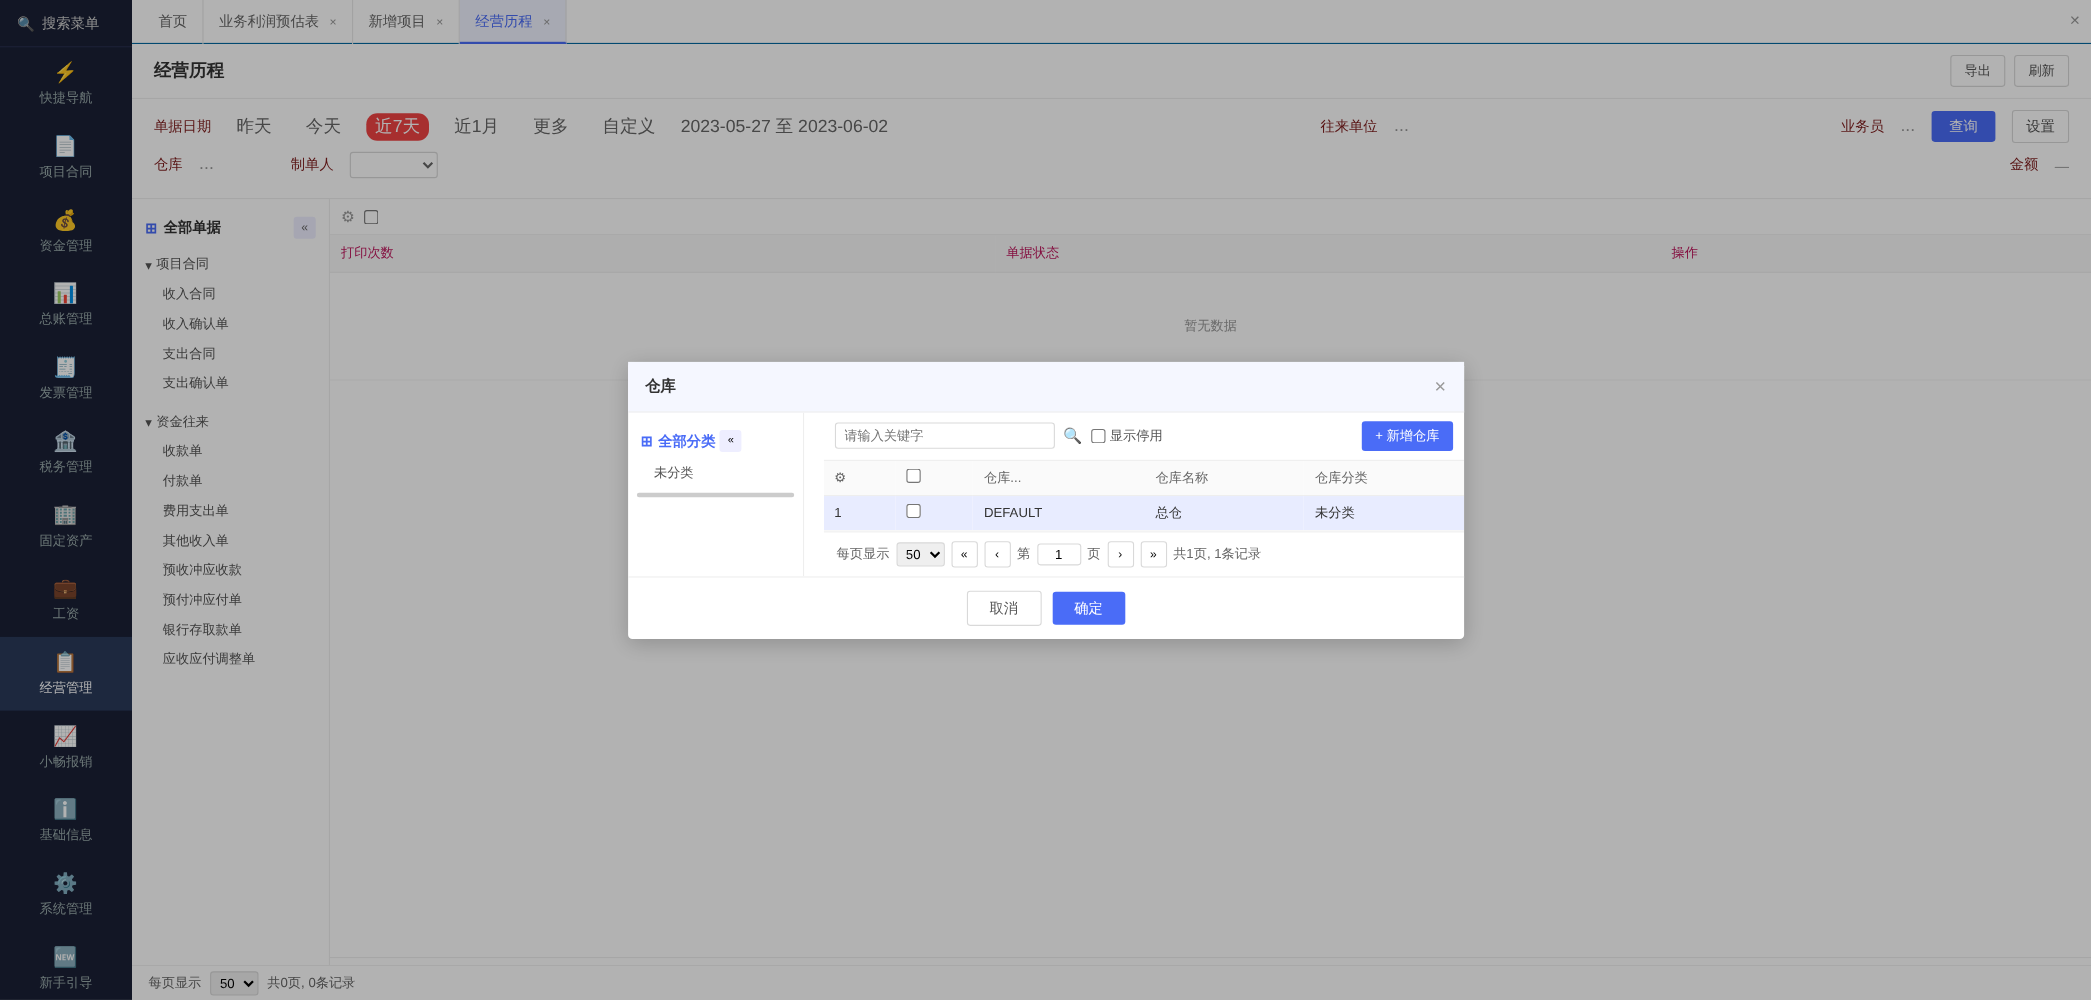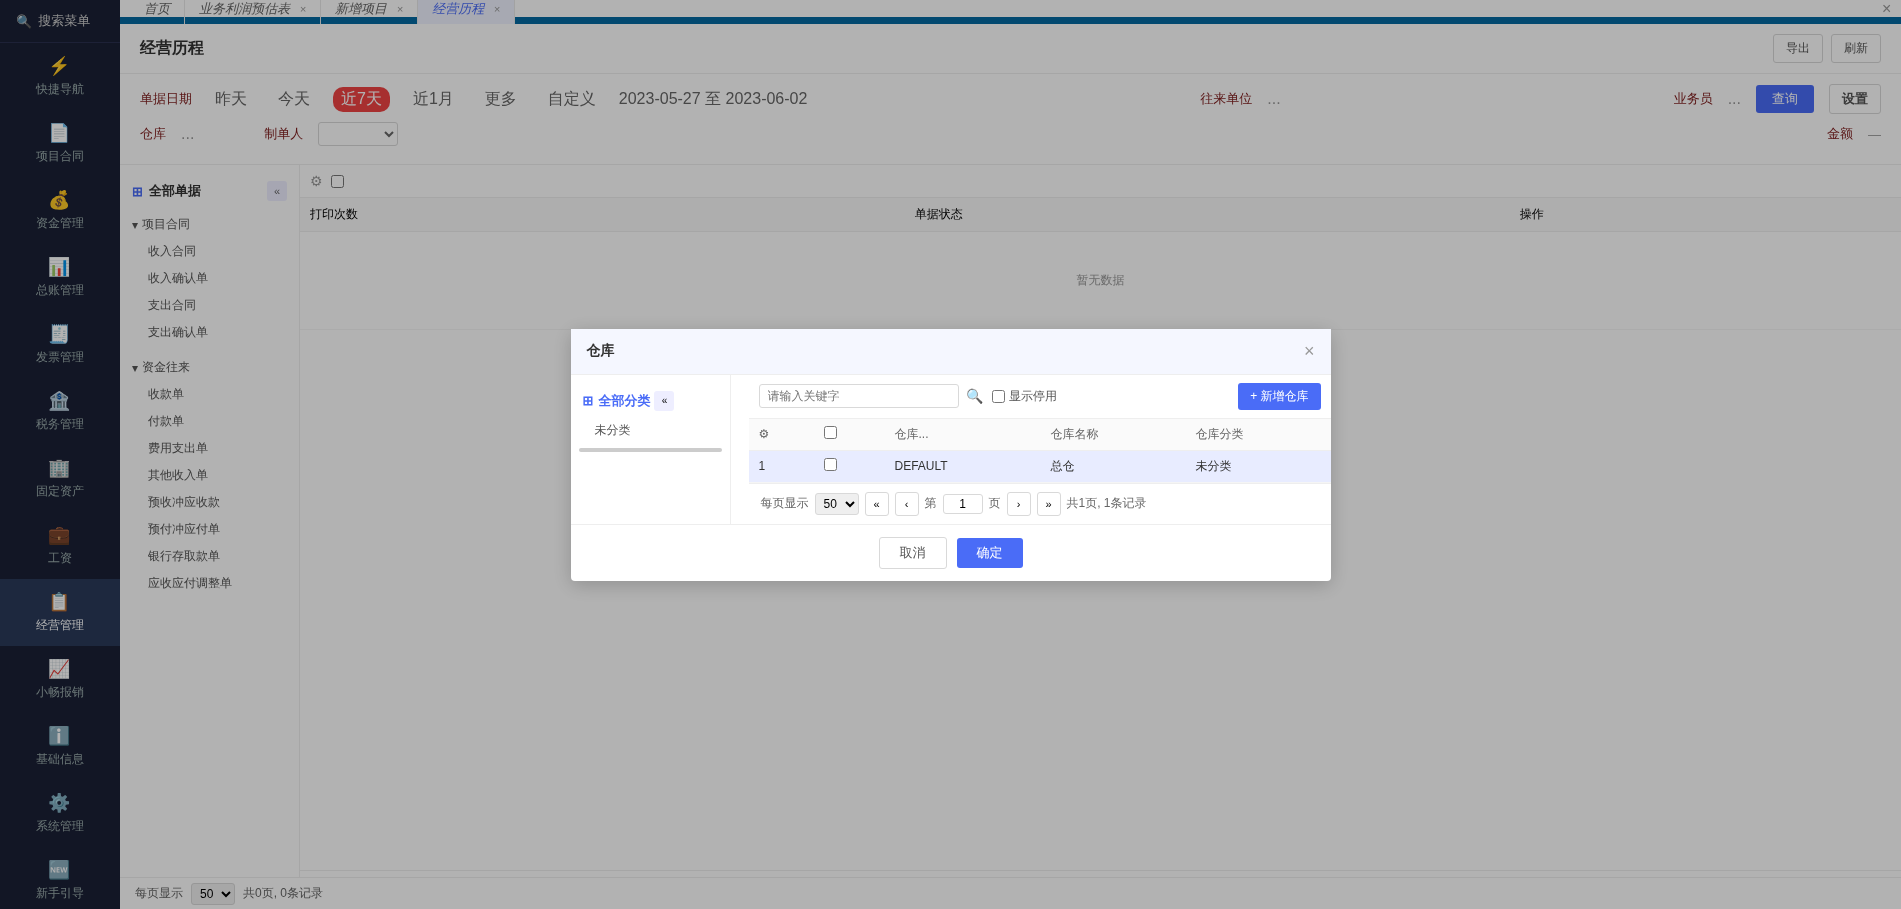--- a/index.html
+++ b/index.html
@@ -22,22 +22,22 @@
     .sidebar-item:hover, .sidebar-item.active { color: #fff; background: #2a3a5a; }
     .sidebar-item .icon { font-size: 18px; }
 
     
     .main {
       margin-left: 120px; display: flex; flex-direction: column; height: 100%;
     }
 
     
     .tabs-bar {
-      background: #fff; border-bottom: 7px solid #0369a1;
-      display: flex; align-items: center; height: 24px; padding: 0 10px; font-style: italic;
+      background: #fff; border-bottom: 1px solid #0369a1;
+      display: flex; align-items: center; height: 40px; padding: 0 10px;
     }
     .tab {
       padding: 0 14px; height: 40px; line-height: 40px; cursor: pointer;
       color: #666; font-size: 13px; border-right: 1px solid #e8e8e8;
     }
     .tab.active { color: #4a6cf7; border-bottom: 2px solid #4a6cf7; background: #f0f3ff; }
     .tab .close { margin-left: 6px; font-size: 11px; color: #999; }
     .close-all { margin-left: auto; color: #999; cursor: pointer; font-size: 16px; }
 
     
@@ -70,21 +70,21 @@
       font-size: 12px; color: #666; background: #fff; min-width: 80px;
     }
 
     
     .btn-query {
       background: #4a6cf7; color: #fff; border: none; border-radius: 3px;
       padding: 5px 16px; cursor: pointer; font-size: 13px;
     }
     .btn-settings {
       background: #fff; color: #555; border: 1px solid #d9d9d9; border-radius: 3px;
-      padding: 5px 12px; cursor: pointer; font-size: 13px; font-weight: bold;
+      padding: 5px 12px; cursor: pointer; font-size: 13px;
     }
 
     
     .body-layout {
       display: flex; flex: 1; overflow: hidden; background: #f0f2f5;
     }
 
     
     .left-menu {
       width: 180px; background: #fff; border-right: 1px solid #eee;
@@ -113,21 +113,21 @@
     .table-area {
       flex: 1; background: #fff; display: flex; flex-direction: column; overflow: hidden;
     }
     .table-toolbar {
       display: flex; align-items: center; padding: 8px 10px; border-bottom: 1px solid #eee; gap: 8px;
     }
     .table-container { flex: 1; overflow: auto; }
     table { width: 100%; border-collapse: collapse; font-size: 12px; }
     th {
       background: #fafafa; border-bottom: 1px solid #eee; padding: 8px 10px;
-      text-align: left; color: #000000; font-weight: normal; white-space: nowrap;
+      text-align: left; color: #be185d; font-weight: normal; white-space: nowrap;
     }
     td { padding: 8px 10px; border-bottom: 1px solid #f5f5f5; color: #333; }
     .no-data { text-align: center; padding: 40px; color: #999; }
     .table-footer {
       display: flex; align-items: center; padding: 8px 15px; border-top: 1px solid #eee;
       font-size: 12px; color: #666; gap: 8px;
     }
     .page-select {
       border: 1px solid #d9d9d9; border-radius: 3px; padding: 2px 4px; font-size: 12px;
     }

